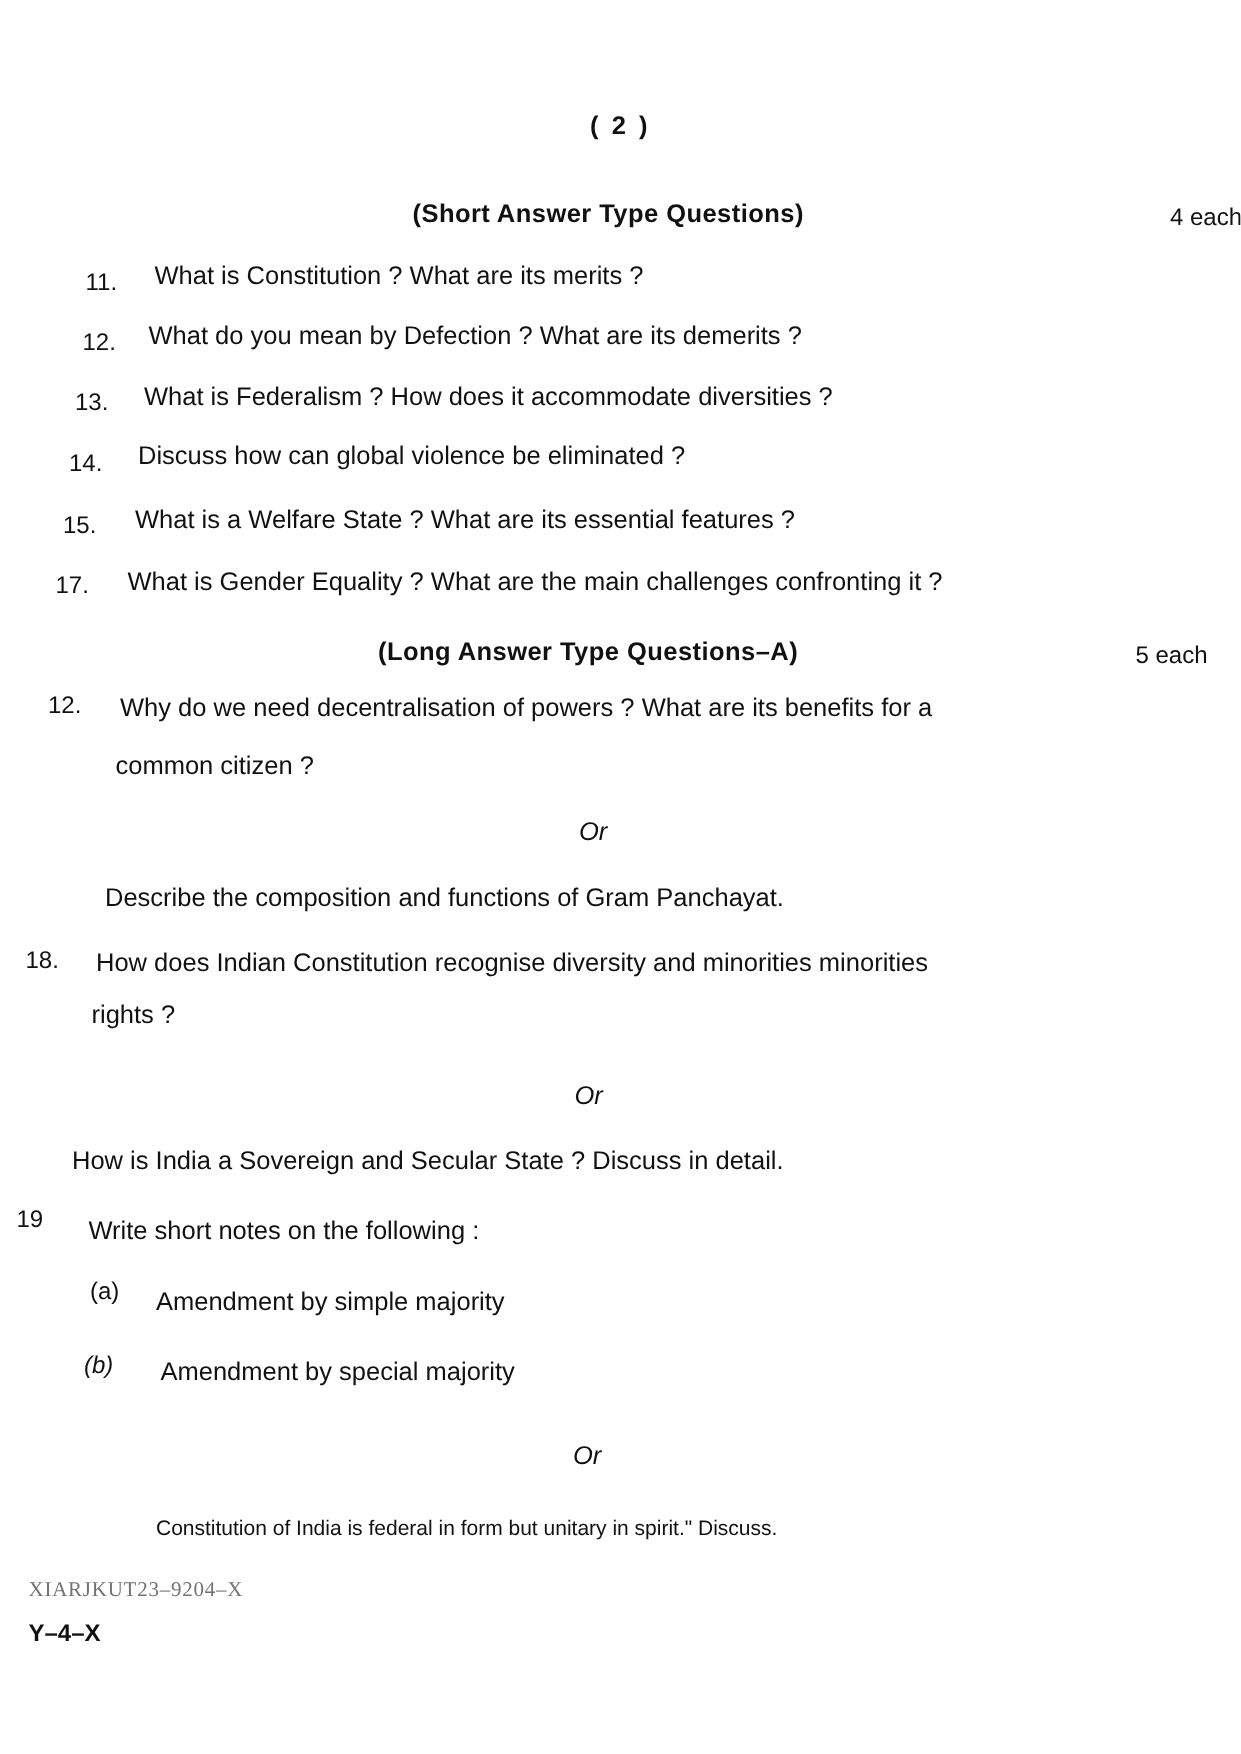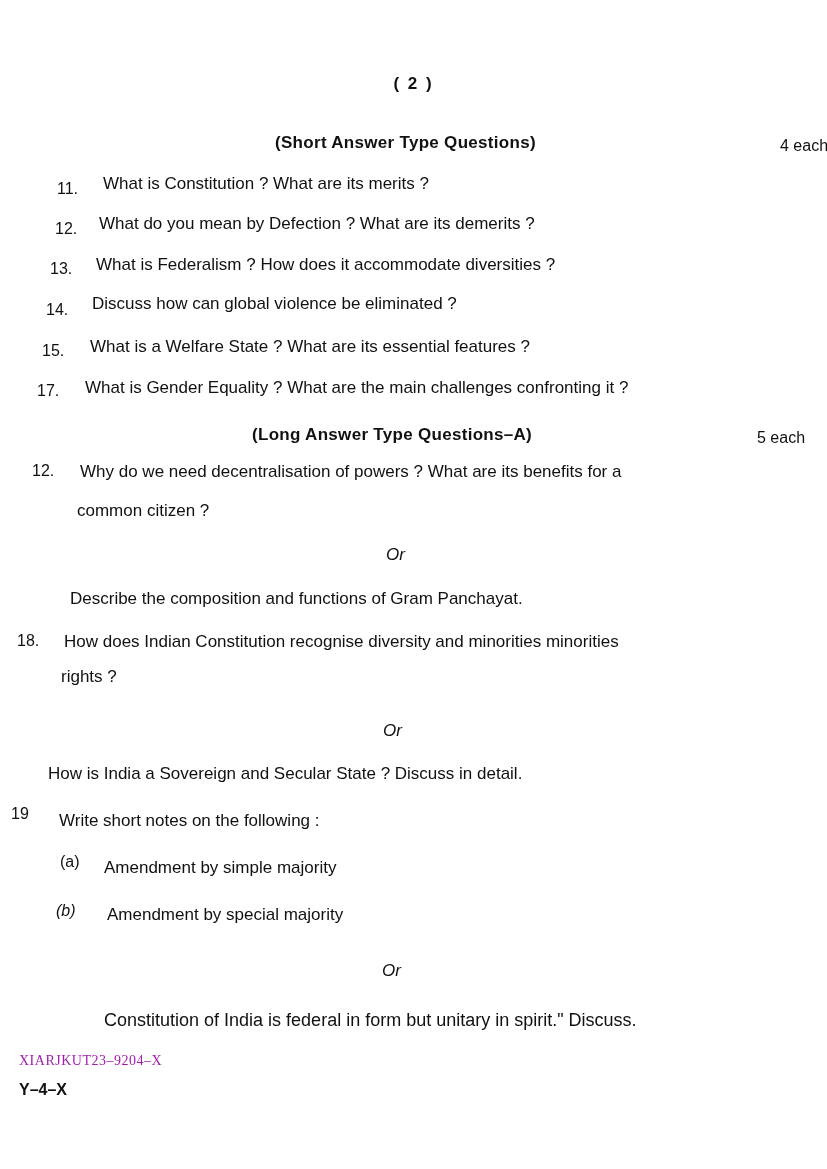--- a/index.html
+++ b/index.html
@@ -37,21 +37,21 @@
     .q-text {
       font-size: 17px;
     }
     .or {
       font-size: 17px;
       font-style: italic;
     }
     .code {
       font-family: "Liberation Serif", "DejaVu Serif", serif;
       font-size: 14px;
-      color: #a21caf;
+      color: #737373;
       letter-spacing: 0.5px;
     }
     .series {
       font-size: 16px;
       font-weight: bold;
     }
   </style>
 </head>
 <body>
 
@@ -114,17 +114,17 @@
   <span class="abs q-text" style="left:59px; top:811px;">Write short notes on the following :</span>
   <div>
     <span class="abs q-num" style="left:60px; top:853px;">(a)</span>
     <span class="abs q-text" style="left:104px; top:858px;">Amendment by simple majority</span>
   </div>
   <div>
     <span class="abs q-num" style="left:56px; top:902px; font-style:italic;">(b)</span>
     <span class="abs q-text" style="left:107px; top:905px;">Amendment by special majority</span>
   </div>
   <span class="abs or" style="left:382px; top:961px;">Or</span>
-  <span class="abs q-text" style="left:104px; top:1010px; font-size:18px;">Constitution of India is federal in form but unitary in spirit." Discuss.</span>
+  <span class="abs q-text" style="left:104px; top:1010px; font-size:14px;">Constitution of India is federal in form but unitary in spirit." Discuss.</span>
 </div>
 
 <div class="abs code" style="left:19px; top:1053px;">XIARJKUT23–9204–X</div>
 <div class="abs series" style="left:19px; top:1081px;">Y–4–X</div>
 
 </body></html>

